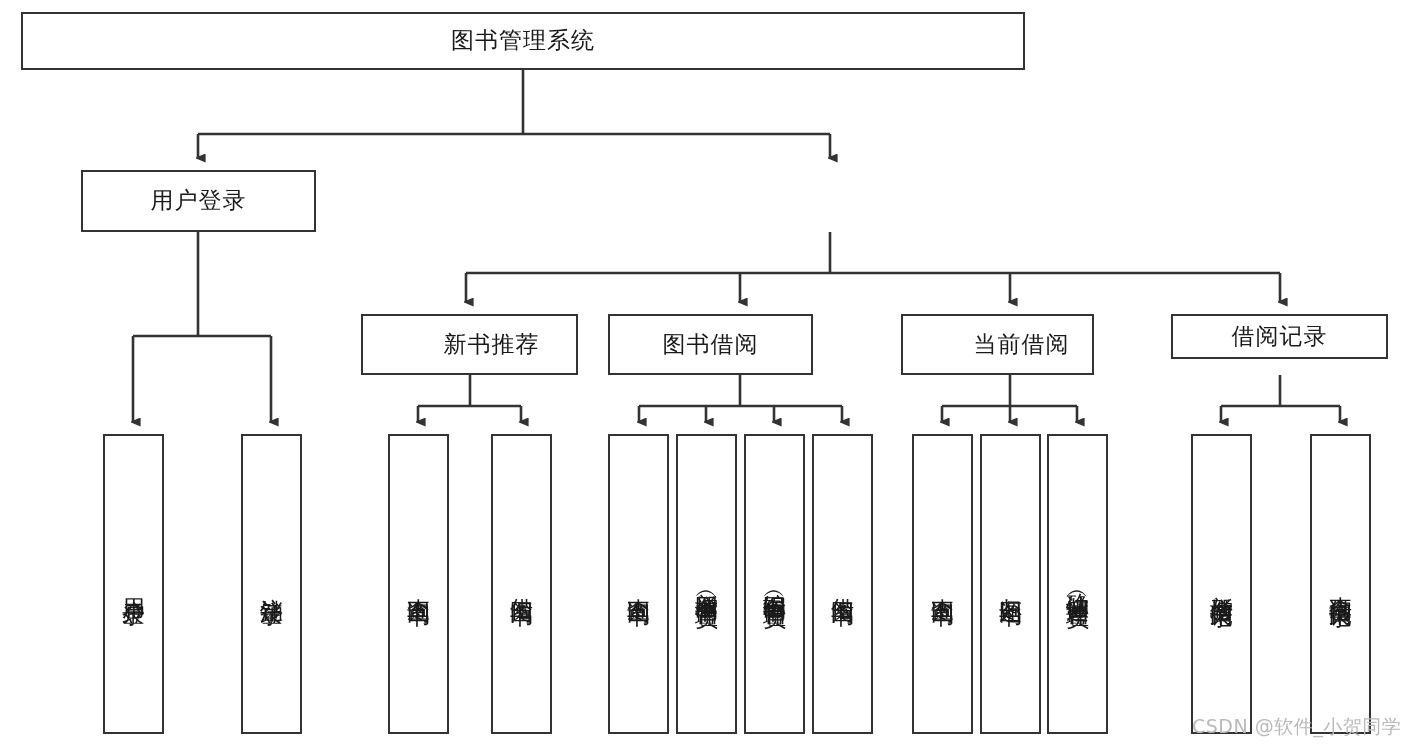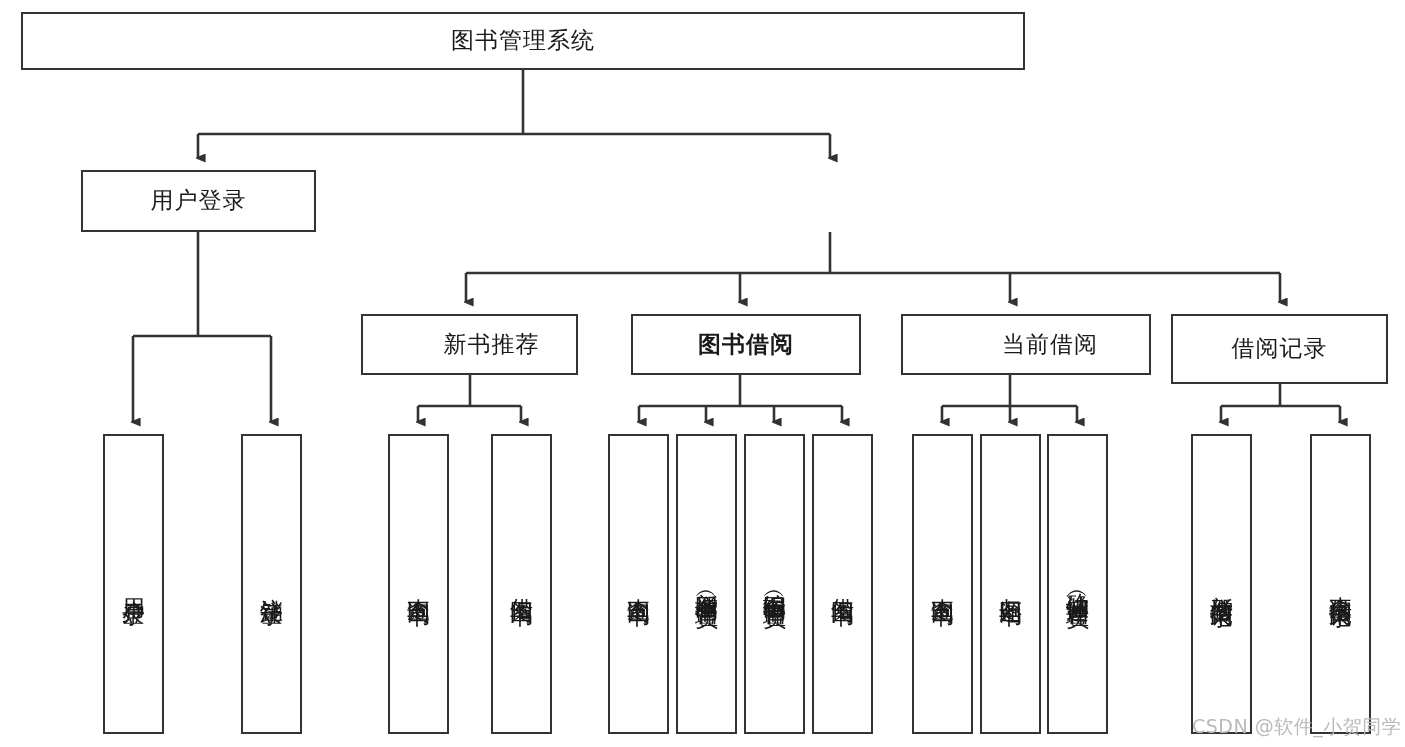--- a/index.html
+++ b/index.html
@@ -122,27 +122,27 @@
     <span>图书管理系统</span>
   </div>
 
   <div class="node h" style="left:81px; top:170px; width:235px; height:62px;">
     <span>用户登录</span>
   </div>
 
   <div class="node h" style="left:361px; top:314px; width:217px; height:61px;padding-left:44px;">
     <span>新书推荐</span>
   </div>
-  <div class="node h" style="left:631px; top:314px; width:230px; height:61px;font-weight:bold;">
+  <div class="node h" style="left:608px; top:314px; width:205px; height:61px;">
     <span>图书借阅</span>
   </div>
-  <div class="node h" style="left:901px; top:314px; width:250px; height:61px;padding-left:48px;">
+  <div class="node h" style="left:901px; top:314px; width:193px; height:61px;padding-left:48px;">
     <span>当前借阅</span>
   </div>
-  <div class="node h" style="left:1171px; top:314px; width:217px; height:70px;text-align:right;">
+  <div class="node h" style="left:1171px; top:314px; width:217px; height:45px;text-align:right;">
     <span>借阅记录</span>
   </div>
 
   <div class="node v" style="left:103px; top:434px; width:61px; height:300px;">
     <span class="vtext">用户登录</span>
   </div>
   <div class="node v" style="left:241px; top:434px; width:61px; height:300px;">
     <span class="vtext">注销登录</span>
   </div>
 

